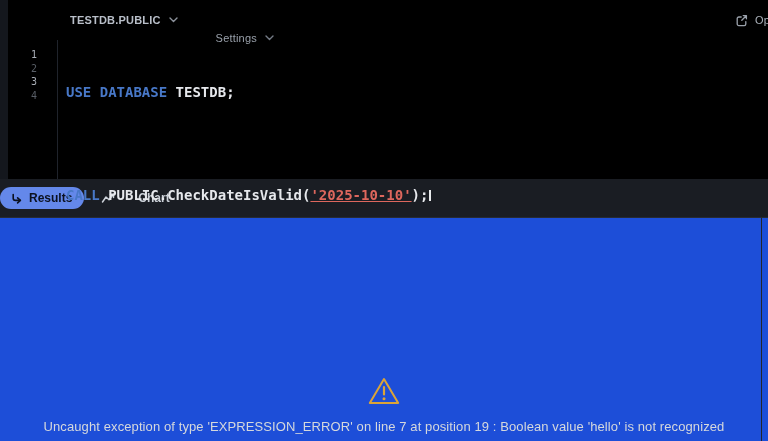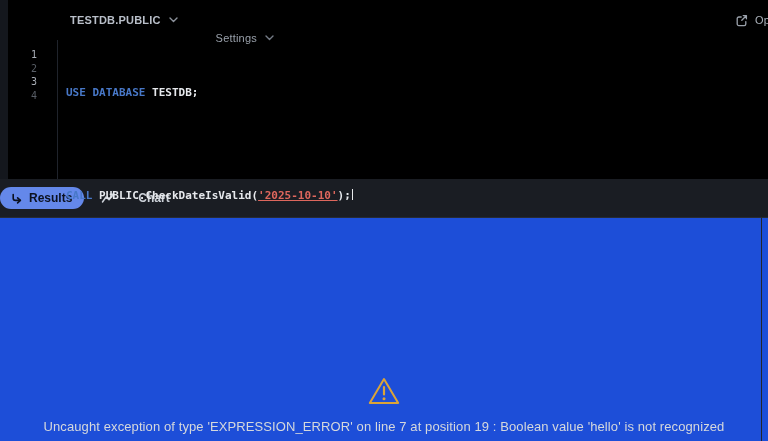--- a/index.html
+++ b/index.html
@@ -80,21 +80,21 @@
   .ln.dim    { color:#585e66; }
   .code-area {
     flex:1;
     border-left:1px solid #1f232b;
     padding:8px 0 0 8px;
     white-space:pre;
   }
   .code-line {
     height:13.5px;
     line-height:13.5px;
-    font-size:11px;
+    font-size:14px;
     font-weight:600;
     color:#e6e8ec;
   }
   .tok-keyword { color:#4878c8; }
   .tok-string  { color:#de675d;text-decoration:underline; }
   .tok-plain   { color:#e6e8ec; }
   .tok-comment { color:#676d76; font-weight:400; }
   .cursor {
     display:inline-block;
     width:1.5px;

